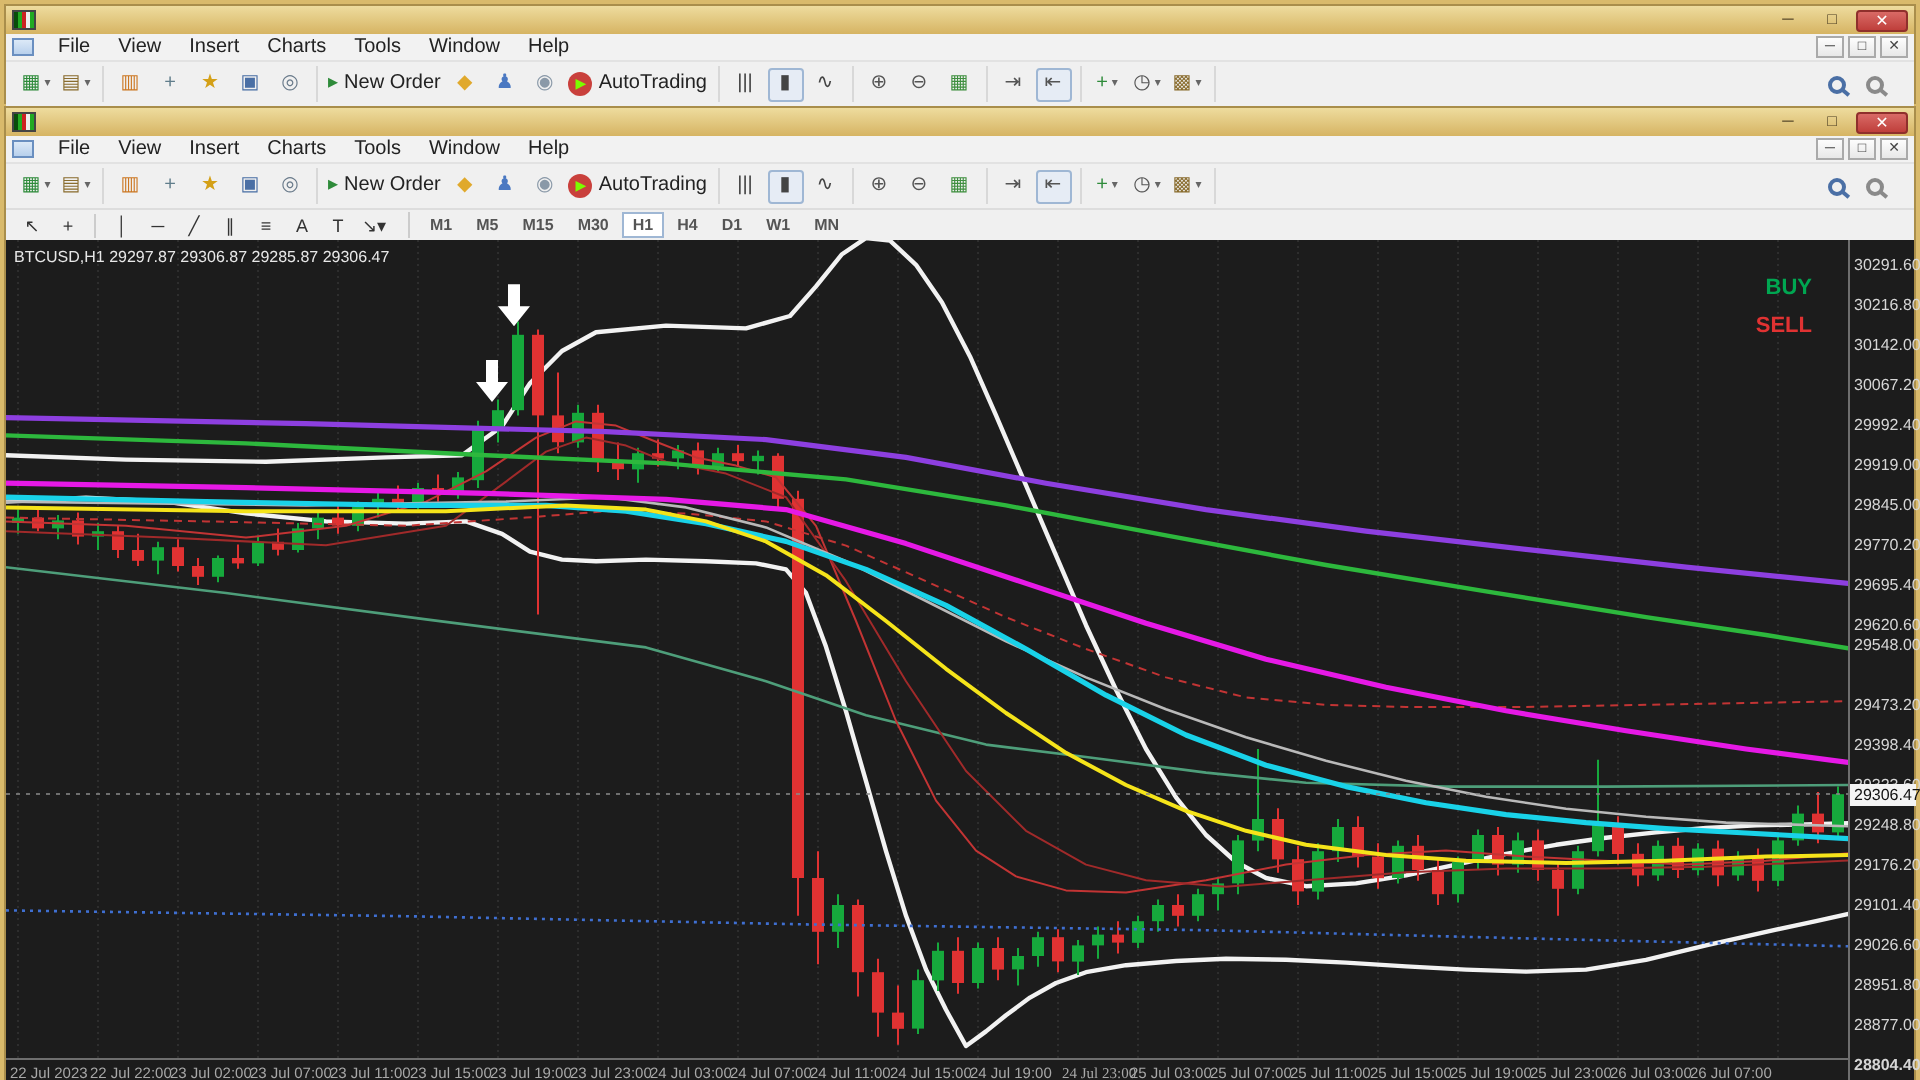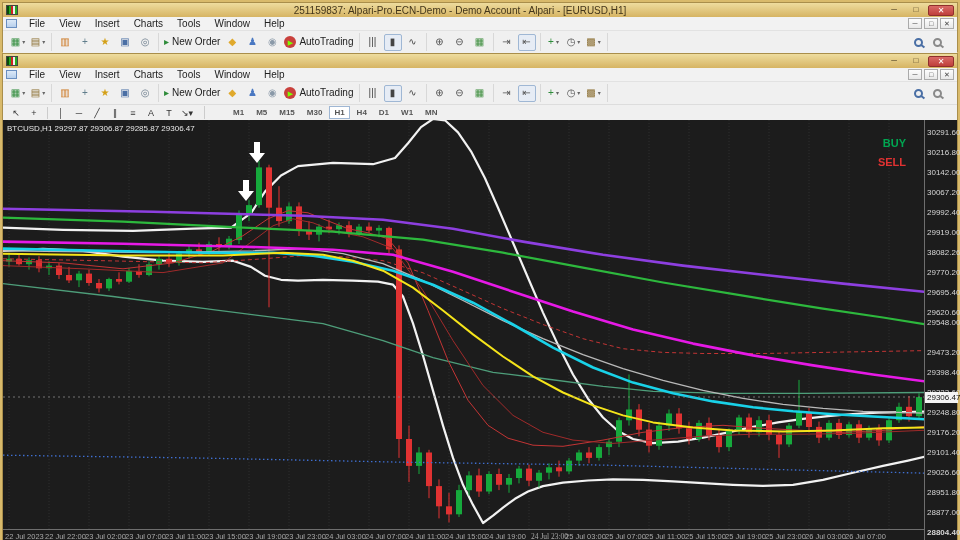--- a/index.html
+++ b/index.html
@@ -26,38 +26,37 @@
   .tbtn .caret{font-size:6px;color:#666;margin-left:2px}
   .tbtn .tlabel{font-size:10px;color:#222;margin-left:3px}
   .circ{width:12px;height:12px;border-radius:50%;display:flex;align-items:center;justify-content:center;font-size:7px}
   .tright{margin-left:auto;display:flex;align-items:center;padding-right:8px}
   .mag{position:relative;width:9px;height:9px;border:2px solid #4a6fa5;border-radius:50%;display:inline-block;margin:0 5px}
   .mag::after{content:"";position:absolute;width:5px;height:2px;background:#4a6fa5;right:-4px;bottom:-2px;transform:rotate(40deg)}
   .mag.alt{border-color:#8a8a8a}.mag.alt::after{background:#8a8a8a}
   .drawbar{height:16px;display:flex;align-items:center;background:#f0f0f0;border-top:1px solid #ddd;padding:0 4px}
   .dsep{width:1px;height:12px;background:#ccc;margin:0 4px}
   .dtool{min-width:16px;height:14px;display:flex;align-items:center;justify-content:center;font-size:9px;color:#333;margin:0 1px}
-  .tfgroup{display:flex;align-items:center;margin-left:8px;border-left:1px solid #ccc;padding-left:22px}
+  .tfgroup{display:flex;align-items:center;margin-left:8px;border-left:1px solid #ccc;padding-left:4px}
   .tfbtn{font-size:8px;font-weight:bold;color:#555;padding:1px 4px;margin:0 1px;border:1px solid transparent;line-height:1.2}
   .tfbtn.active{background:#fff;border-color:#9fb7d4}
   .chart{position:absolute;left:0px;top:66px;width:954px;height:421px;background:#1c1c1c}
   #plot{position:absolute;left:0;top:0;width:921px;height:409px}
   .paxis{position:absolute;left:921px;top:0;width:33px;height:421px;border-left:1px solid #6e6e6e;font-size:8px;color:#d6d6d6}
   .plabel{position:absolute;left:2px;white-space:nowrap}
   .pricebox{position:absolute;left:0;width:33px;background:#f4f4f4;color:#111;font-size:8px;padding:1px 1px 1px 2px;z-index:3}
   .taxis{position:absolute;left:0;top:409px;width:921px;height:12px;border-top:1px solid #6e6e6e;overflow:hidden}
   .tlabel2{position:absolute;top:2px;font-size:7.5px;color:#a8a8a8;white-space:nowrap}
 </style>
 </head>
 <body>
 
 <div class="window" id="win1">
   <div class="titlebar">
     <div class="app-icon"></div>
-    <div class="title-text">251159837: Alpari-Pro.ECN-Demo - Demo Account - Alpari - [EURUSD,H1]</div>
     <div class="tb-controls">
         <span class="tb-btn">─</span>
         <span class="tb-btn">□</span>
         <span class="tb-btn tb-close">✕</span>
       </div>
   </div>
   <div class="menubar">
     <div class="doc-icon"></div>
     <span style="display:flex">
         <span class="menu-item">File</span>
@@ -556,21 +555,21 @@
           <text x="903" y="46" fill="#E03232" text-anchor="end" font-size="11" font-weight="bold" font-family="&quot;Liberation Sans&quot;,sans-serif">SELL</text>
         </svg></div>
     <div class="paxis">
       <div class="pricebox" style="top: 272px;">29306.47</div>
     <div class="plabel" style="top: 8px;">30291.60</div>
         <div class="plabel" style="top: 28px;">30216.80</div>
         <div class="plabel" style="top: 48px;">30142.00</div>
         <div class="plabel" style="top: 68px;">30067.20</div>
         <div class="plabel" style="top: 88px;">29992.40</div>
         <div class="plabel" style="top: 108px;">29919.00</div>
-        <div class="plabel" style="top: 128px;">38082.26</div>
+        <div class="plabel" style="top: 128px;">29845.00</div>
         <div class="plabel" style="top: 148px;">29770.20</div>
         <div class="plabel" style="top: 168px;">29695.40</div>
         <div class="plabel" style="top: 188px;">29620.60</div>
         <div class="plabel" style="top: 198px;">29548.00</div>
         <div class="plabel" style="top: 228px;">29473.20</div>
         <div class="plabel" style="top: 248px;">29398.40</div>
         <div class="plabel" style="top: 268px;">29323.60</div>
         <div class="plabel" style="top: 288px;">29248.80</div>
         <div class="plabel" style="top: 308px;">29176.20</div>
         <div class="plabel" style="top: 328px;">29101.40</div>

